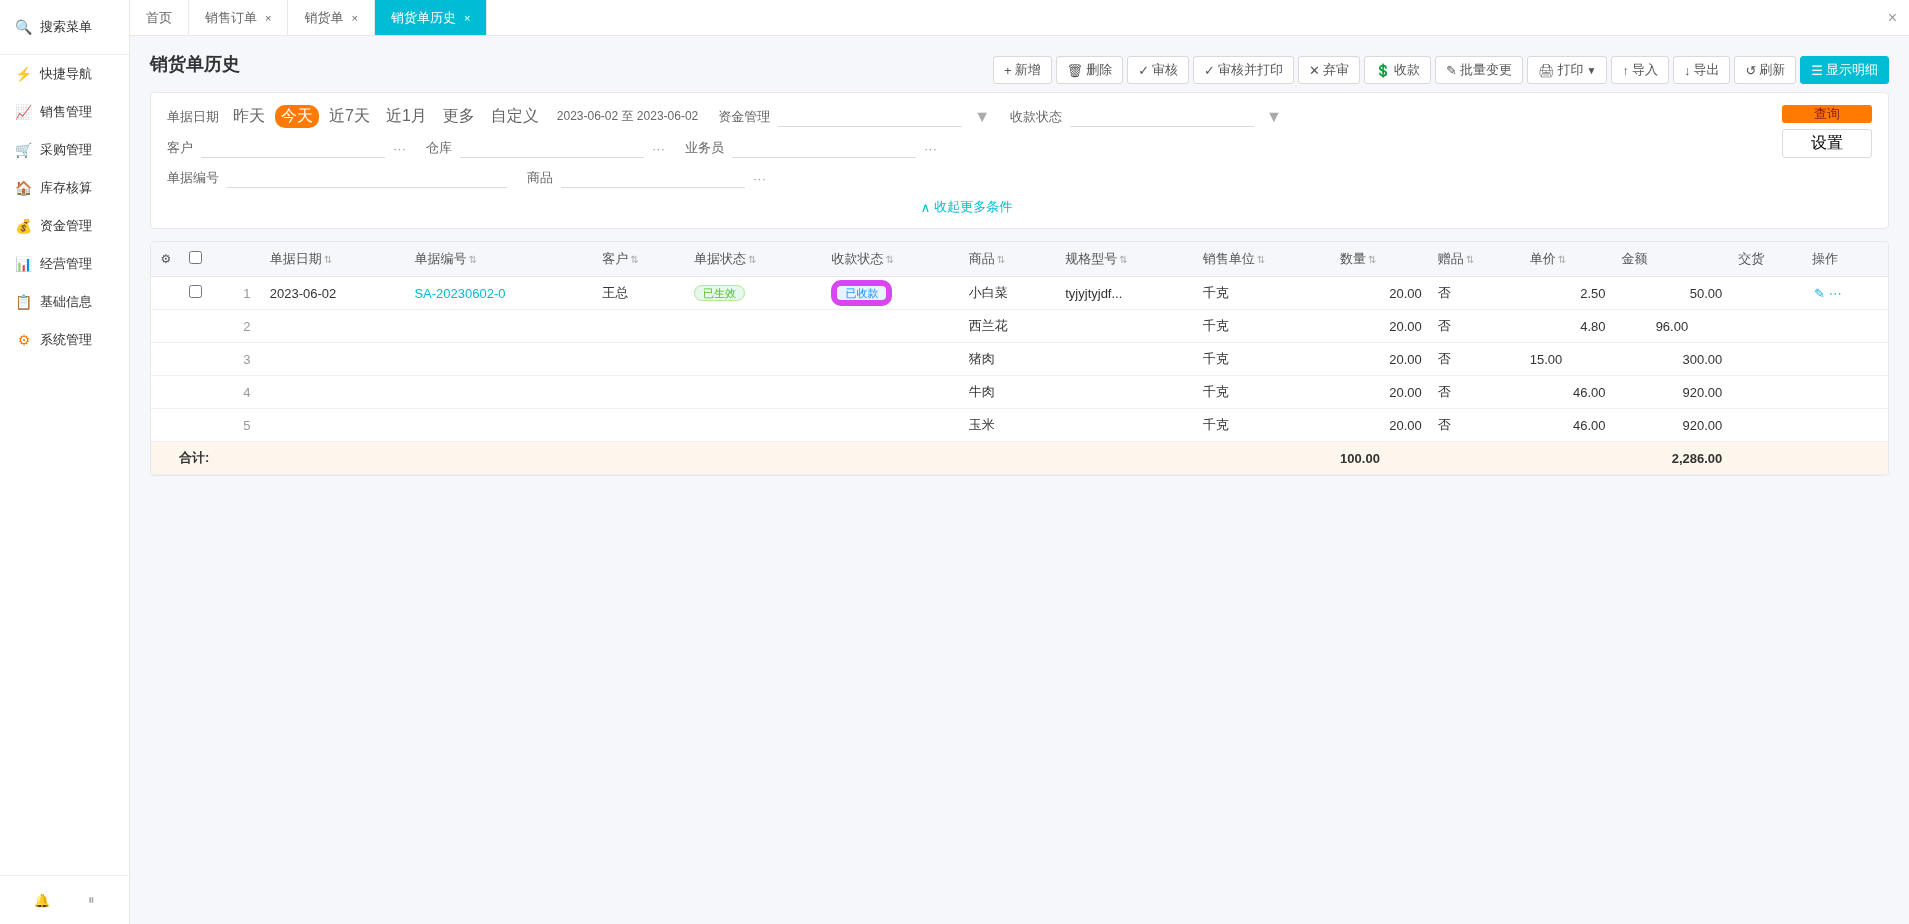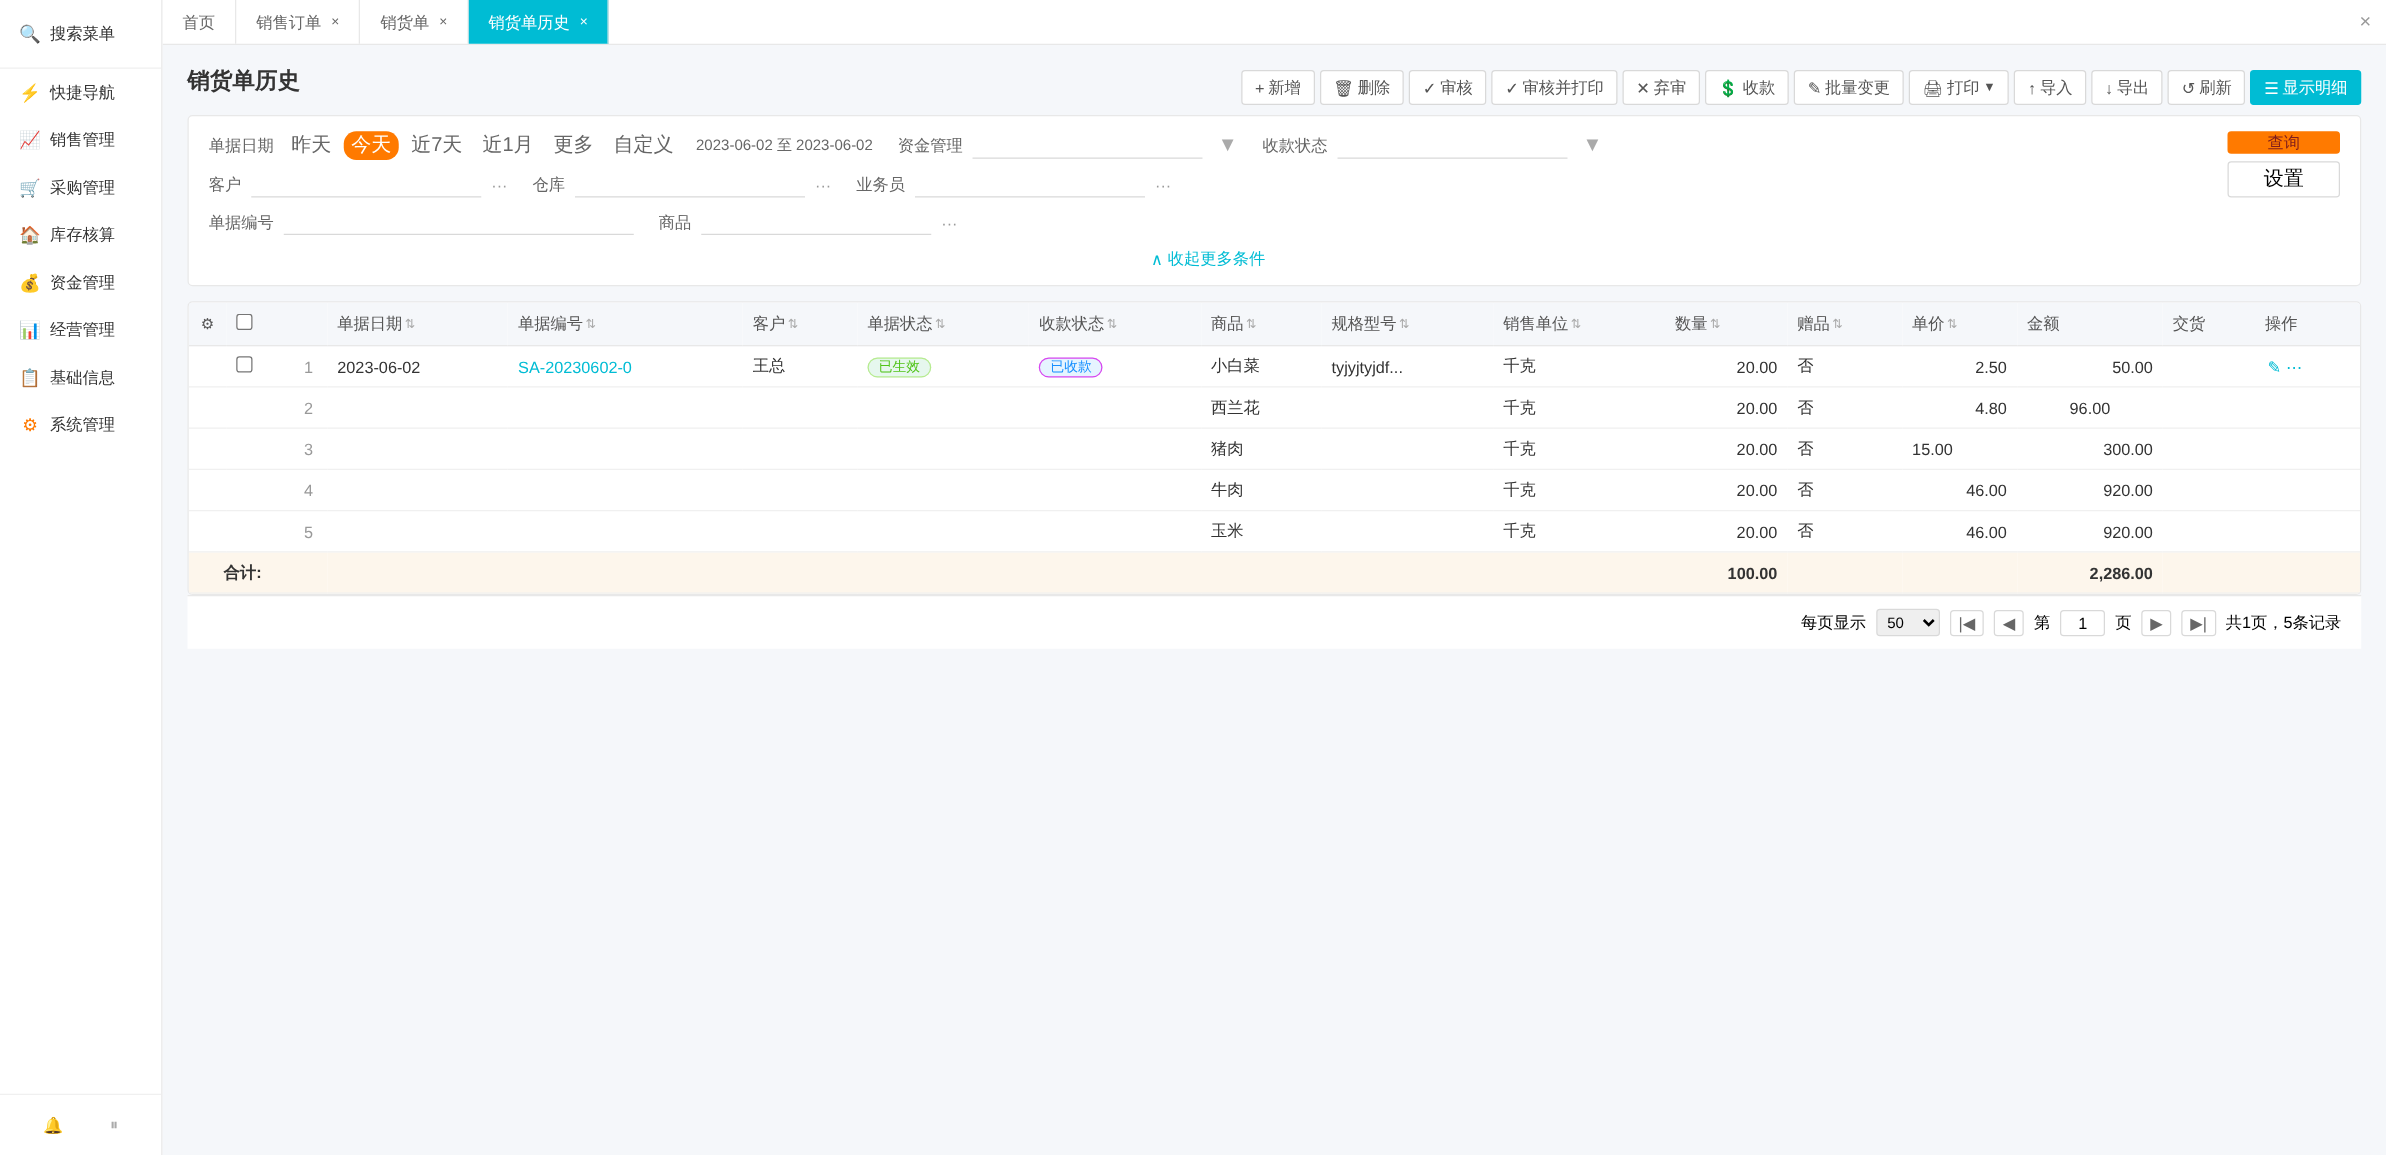--- a/index.html
+++ b/index.html
@@ -46,21 +46,21 @@
     
     .table-container { background: #fff; border: 1px solid #e8e8e8; border-radius: 4px; overflow: hidden; }
     table { width: 100%; border-collapse: collapse; }
     thead tr { background: #f5f7fa; }
     th { padding: 8px 8px; text-align: left; font-weight: normal; color: #555; border-bottom: 1px solid #e8e8e8; white-space: nowrap; font-size: 12px; }
     td { padding: 7px 8px; border-bottom: 1px solid #f0f0f0; color: #333; font-size: 13px; }
     .th-sort { display: flex; align-items: center; gap: 2px; cursor: pointer; }
     .sort-icon { font-size: 10px; color: #aaa; }
     .badge { padding: 1px 8px; border-radius: 10px; font-size: 11px; }
     .badge-green { background: #e6f7ee; color: #52c41a; border: 1px solid #b7eb8f; }
-    .badge-blue { background: #e6f4ff; color: #1890ff; border: 1px solid #d946ef; }
+    .badge-blue { background: #e6f4ff; color: #1890ff; border: 6px solid #d946ef; }
     .row-num { color: #999; text-align: center; }
     .table-settings { width: 30px; text-align: center; }
     .op-icon { cursor: pointer; color: #00bcd4; font-size: 13px; margin: 0 2px; }
 
     
     .sum-row { background: #fdf6ec; }
     .sum-row td { font-weight: bold; color: #333; }
 
     
     .pagination-bar { display: flex; align-items: center; justify-content: flex-end; padding: 10px 16px; background: #fff; border-top: 1px solid #e8e8e8; gap: 8px; font-size: 12px; }
@@ -448,41 +448,25 @@
       <td style="text-align:right;">46.00</td>
       <td style="text-align:right;">920.00</td>
       <td></td>
       <td></td>
     </tr>
           </tbody>
         <tfoot>
           <tr class="sum-row">
             <td colspan="3" style="padding-left:28px;">合计:</td>
             <td colspan="8"></td>
-            <td style="text-align:right;">100.00</td>
+            <td style="">100.00</td>
             <td></td>
             <td></td>
             <td style="text-align:right;">2,286.00</td>
             <td colspan="2"></td>
           </tr>
         </tfoot>
       </table>
     </div>
 
-    <div class="pagination-bar">
-      <span>每页显示</span>
-      <select class="page-size-select">
-        <option>50</option>
-        <option>100</option>
-        <option>200</option>
-      </select>
-      <button class="page-nav-btn">|◀</button>
-      <button class="page-nav-btn">◀</button>
-      <span>第</span>
-      <input class="page-input" value="1" style="">
-      <span>页</span>
-      <button class="page-nav-btn">▶</button>
-      <button class="page-nav-btn">▶|</button>
-      <span>共1页，5条记录</span>
-    </div>
 
   </div>
 </div>
 
 </body></html>

